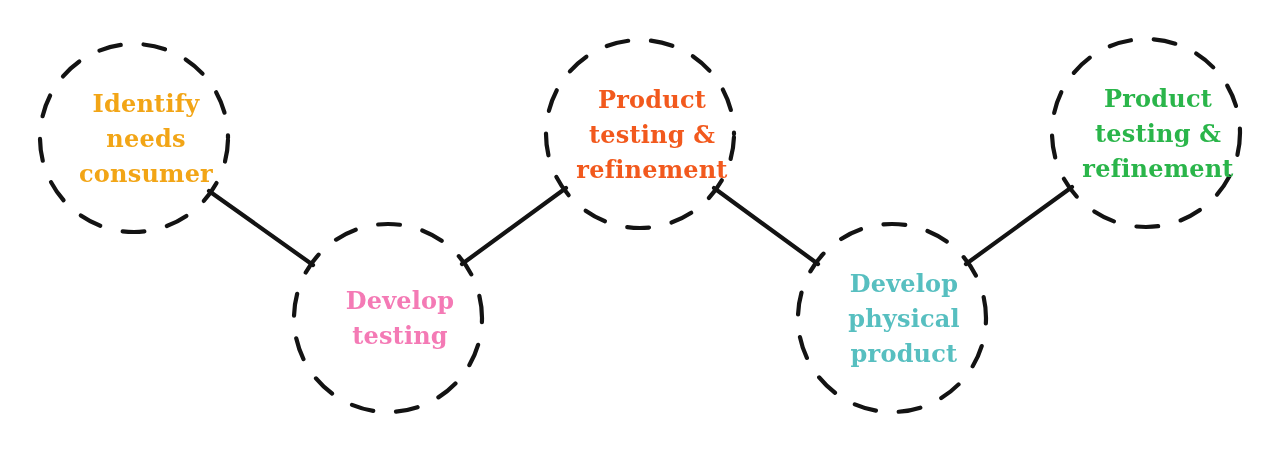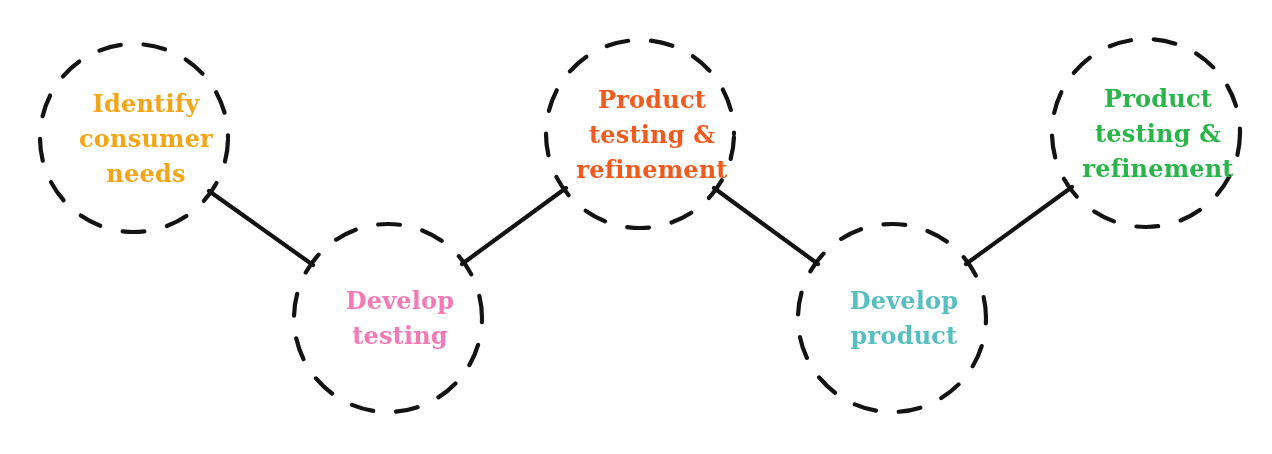--- a/index.html
+++ b/index.html
@@ -61,37 +61,38 @@
 
     <circle class="node-ring" cx="134" cy="138" r="94" stroke-dashoffset="43.1" style="stroke: rgb(19, 19, 19);"></circle>
     <circle class="node-ring" cx="388" cy="318" r="94" stroke-dashoffset="17.7" style="stroke: rgb(19, 19, 19);"></circle>
     <circle class="node-ring" cx="640" cy="134" r="94" stroke-dashoffset="41.7" style="stroke: rgb(19, 19, 19);"></circle>
     <circle class="node-ring" cx="892" cy="318" r="94" stroke-dashoffset="16.4" style="stroke: rgb(19, 19, 19);"></circle>
     <circle class="node-ring" cx="1146" cy="133" r="94" stroke-dashoffset="44.9" style="stroke: rgb(19, 19, 19);"></circle>
   </svg>
 
   <div class="node-label" style="left: 134px; top: 138px; color: rgb(242, 165, 22);">
     <span>Identify</span>
+    <span>needs</span>
     <span>consumer</span>
-    <span>needs</span>
   </div>
 
   <div class="node-label" style="left: 388px; top: 318px; color: rgb(244, 122, 181);">
     <span>Develop</span>
     <span>testing</span>
   </div>
 
   <div class="node-label" style="left: 640px; top: 134px; color: rgb(242, 89, 29);">
     <span>Product</span>
     <span>testing &amp;</span>
     <span>refinement</span>
   </div>
 
   <div class="node-label" style="left: 892px; top: 318px; color: rgb(87, 191, 192);">
     <span>Develop</span>
+    <span>physical</span>
     <span>product</span>
   </div>
 
   <div class="node-label" style="left: 1146px; top: 133px; color: rgb(42, 181, 74);">
     <span>Product</span>
     <span>testing &amp;</span>
     <span>refinement</span>
   </div>
 
 </div>

